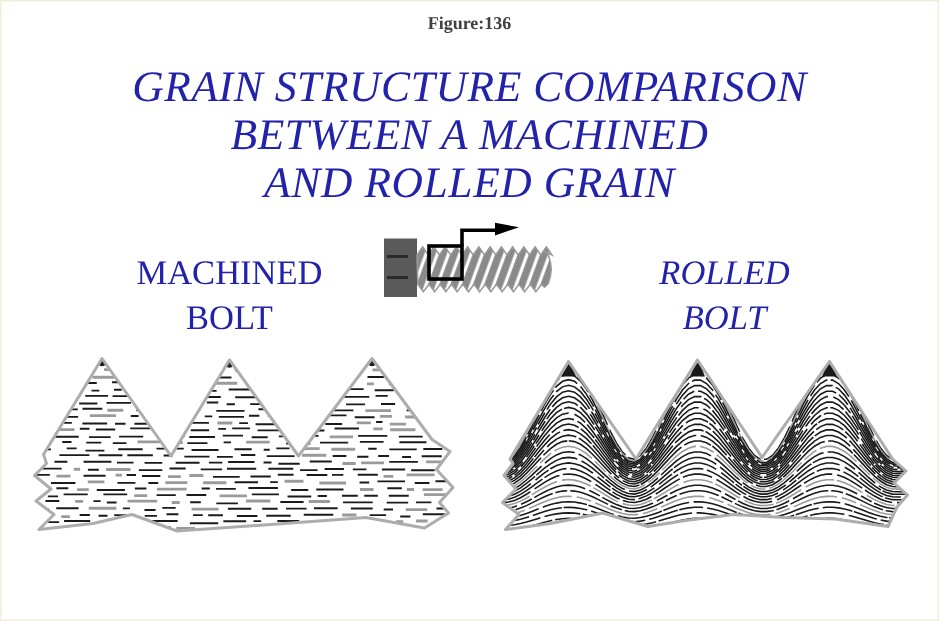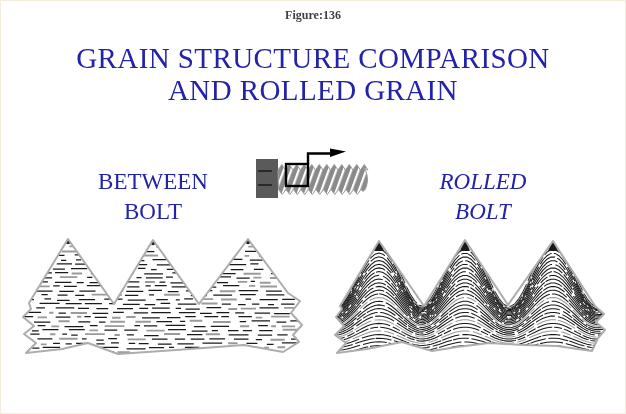--- a/index.html
+++ b/index.html
@@ -9,41 +9,42 @@
     font-family:"Liberation Serif",serif;
   }
   .figure-label{
     position:absolute;top:7px;left:0;width:100%;text-align:center;
     font-size:12px;font-weight:bold;color:#404040;
   }
   .title{
     position:absolute;top:41px;left:0;width:100%;text-align:center;
     font-size:29px;line-height:32px;letter-spacing:0.4px;color:var(--blue,#2222aa);
   }
-  .title div{white-space:nowrap;}
+  .title div{white-space:nowrap;font-style:italic;}
   .panel-label{
     position:absolute;width:210px;text-align:center;
     font-size:23px;line-height:30px;color:var(--blue,#2222aa);
   }
   .panel-label span{display:block;}
   #label-machined{left:47px;top:166px;}
   #label-rolled{left:377px;top:166px;font-style:italic;}
   #bolt-svg{position:absolute;left:250px;top:140px;}
   #machined-svg{position:absolute;left:15px;top:230px;}
   #rolled-svg{position:absolute;left:326px;top:228px;}
 </style>
 </head>
 <body>
 
 <div class="page">
 
   <div class="figure-label">Figure:136</div>
 
   <div class="title">
     <div>GRAIN STRUCTURE COMPARISON</div>
+    <div>BETWEEN A MACHINED</div>
     <div>AND ROLLED GRAIN</div>
   </div>
 
   <svg id="bolt-svg" width="130" height="70" viewBox="0 0 130 70">
     <defs>
       <pattern id="threadPat" patternUnits="userSpaceOnUse" width="7.5" height="40" patternTransform="skewX(-20)">
         <rect width="7.5" height="40" fill="#8a8a8a"></rect>
         <rect x="4.7" width="2.3" height="40" fill="#ffffff"></rect>
       </pattern>
     </defs>
@@ -54,21 +55,21 @@
     </g>
     <polygon id="bolt-shaft" points="27,29 30.75,23.5 34.5,29 38.25,23.5 42,29 45.75,23.5 49.5,29 53.25,23.5 57,29 60.75,23.5 64.5,29 68.25,23.5 72,29 75.75,23.5 79.5,29 83.25,23.5 87,29 90.75,23.5 94.5,29 98.25,23.5 102,29 105.75,23.5 109.5,29 113.25,23.5 117,29 112,26.5 114.5,29 116,34 116.5,38.5 116,43 114.5,48 112,50.5 110,48.5 106.25,53.5 102.5,48.5 98.75,53.5 95,48.5 91.25,53.5 87.5,48.5 83.75,53.5 80,48.5 76.25,53.5 72.5,48.5 68.75,53.5 65,48.5 61.25,53.5 57.5,48.5 53.75,53.5 50,48.5 46.25,53.5 42.5,48.5 38.75,53.5 35,48.5 31.25,53.5 27.5,48.5" fill="url(#threadPat)" stroke="#999999" stroke-width="1"></polygon>
     <rect x="35" y="23" width="22" height="22" fill="none" stroke="#000" stroke-width="2.4"></rect>
     <g>
       <path d="M57,23 L57,12.5 L79,12.5" fill="none" stroke="#000" stroke-width="2.4"></path>
       <polygon points="79,7.5 95,10.5 79,16" fill="#000"></polygon>
     </g>
   </svg>
 
   <div id="label-machined" class="panel-label">
-    <span>BETWEEN</span>
+    <span>MACHINED</span>
     <span>BOLT</span>
   </div>
 
   <div id="label-rolled" class="panel-label">
     <span>ROLLED</span>
     <span>BOLT</span>
   </div>
 
   <svg id="machined-svg" width="290" height="148" viewBox="0 0 290 148">
       <defs>

